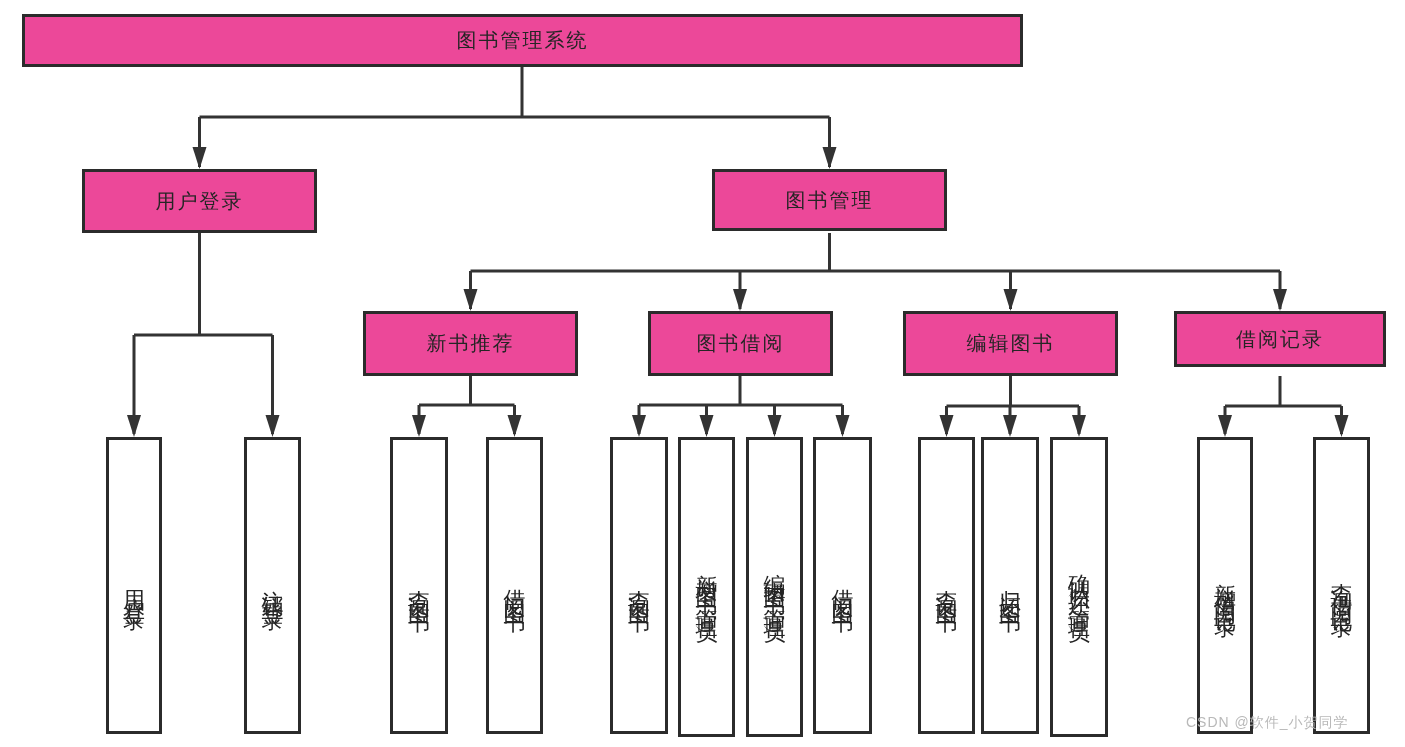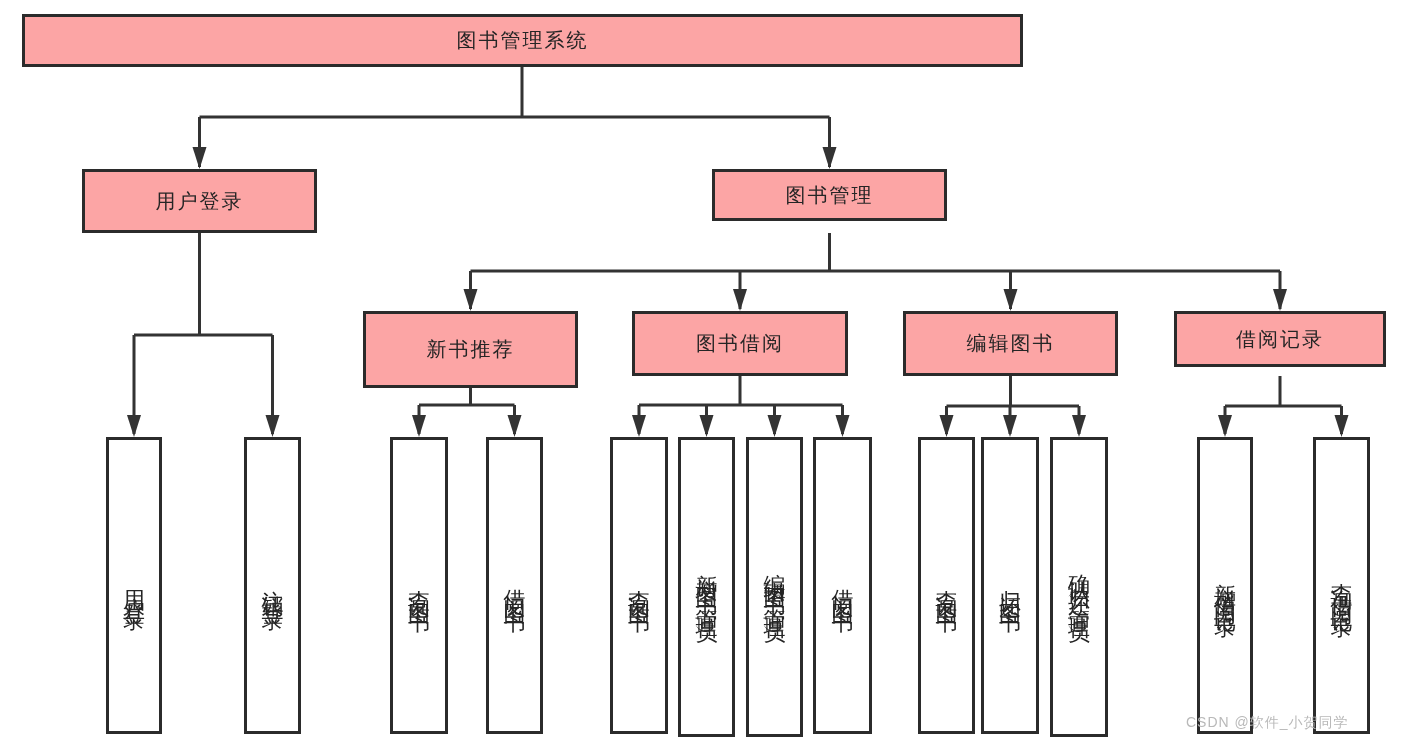--- a/index.html
+++ b/index.html
@@ -16,21 +16,21 @@
     width:1405px;height:747px;
     background:var(--background);
     font-family:"Liberation Sans","DejaVu Sans",sans-serif;
     overflow:hidden;
   }
   .connectors{position:absolute;left:0;top:0;}
   .connectors path{stroke:var(--line);stroke-width:3;fill:none;}
   .connectors polygon{fill:var(--line);stroke:none;}
   .hbox{
     position:absolute;
-    background:#fca5a5;
+    background:#ec4899;
     border:3px solid var(--border);
     display:flex;align-items:center;justify-content:center;
   }
   .hbox .hlabel{
     font-size:20px;color:var(--text);letter-spacing:2px;white-space:nowrap;
   }
   .vbox{
     position:absolute;
     background:#fff;
     border:3px solid var(--border);
@@ -97,28 +97,28 @@
     </g>
   </svg>
 
   <div class="hbox" style="left:22px;top:14px;width:1001px;height:53px">
     <span class="hlabel">图书管理系统</span>
   </div>
 
   <div class="hbox" style="left:82px;top:169px;width:235px;height:64px">
     <span class="hlabel">用户登录</span>
   </div>
-  <div class="hbox" style="left:712px;top:169px;width:235px;height:52px">
+  <div class="hbox" style="left:712px;top:169px;width:235px;height:62px">
     <span class="hlabel">图书管理</span>
   </div>
 
-  <div class="hbox" style="left:363px;top:311px;width:215px;height:77px">
+  <div class="hbox" style="left:363px;top:311px;width:215px;height:65px">
     <span class="hlabel">新书推荐</span>
   </div>
-  <div class="hbox" style="left:632px;top:311px;width:216px;height:65px">
+  <div class="hbox" style="left:648px;top:311px;width:185px;height:65px">
     <span class="hlabel">图书借阅</span>
   </div>
   <div class="hbox" style="left:903px;top:311px;width:215px;height:65px">
     <span class="hlabel">编辑图书</span>
   </div>
   <div class="hbox" style="left:1174px;top:311px;width:212px;height:56px">
     <span class="hlabel">借阅记录</span>
   </div>
 
   <div class="vbox" style="left:106px;top:437px;width:56px;height:297px">

